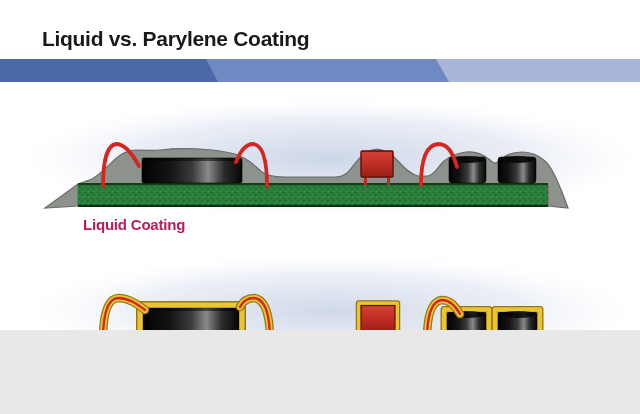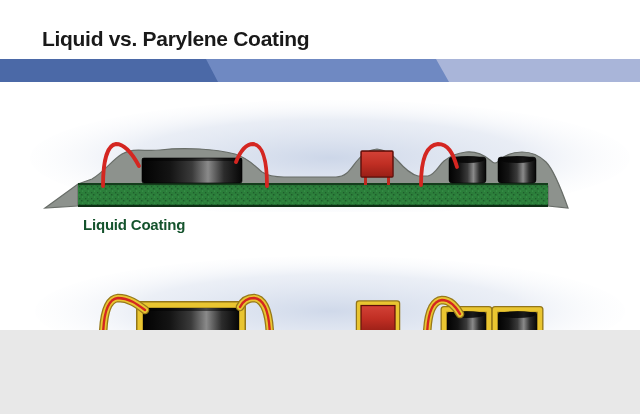--- a/index.html
+++ b/index.html
@@ -10,21 +10,21 @@
   .page-title{
     position:absolute;left:42px;top:27px;margin:0;
     font-size:21px;font-weight:bold;color:#191919;letter-spacing:-0.3px;
   }
   .banner{position:absolute;left:0;top:59px;width:640px;height:23px;}
   .fig-svg{position:absolute;left:0;}
   #fig-liquid{top:100px;}
   #fig-parylene{top:255px;}
   .fig-caption{
     position:absolute;left:83px;margin:0;
-    font-size:15px;font-weight:bold;color:#14532d;letter-spacing:-0.2px;
+    font-size:15px;font-weight:bold;color:#be185d;letter-spacing:-0.2px;
   }
   #caption-liquid{top:216px;}
   #caption-parylene{top:371px;}
 </style>
 </head>
 <body>
 
 <div class="page">
 
   <h1 class="page-title">Liquid vs. Parylene Coating</h1>

